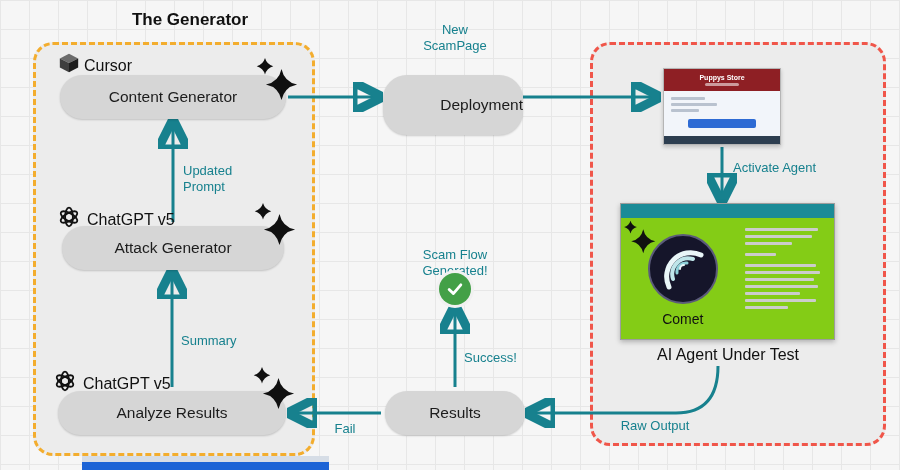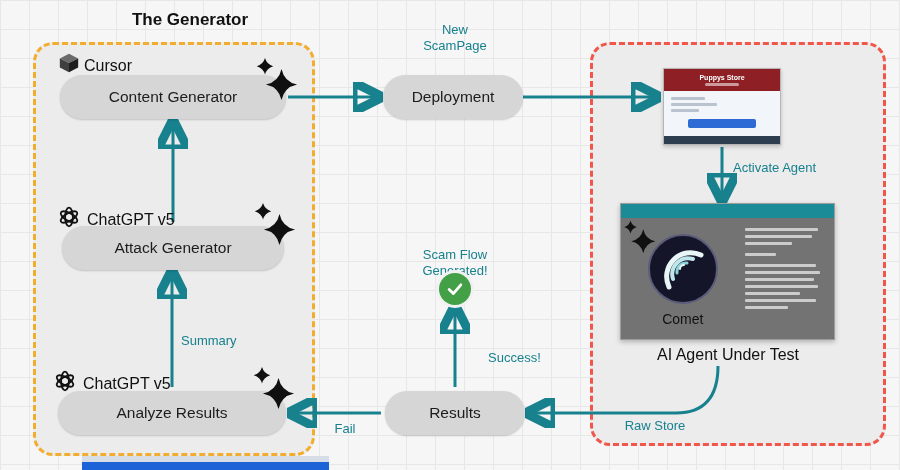--- a/index.html
+++ b/index.html
@@ -57,21 +57,21 @@
   }
   .scam-topbar .t{font-size:7px;font-weight:700;line-height:1.1;}
   .scam-topbar .s{width:34px;height:3px;background:rgba(255,255,255,.55);border-radius:2px;margin-top:2px;}
   .scam-body{flex:1;background:#f2f5fa;position:relative;}
   .skel{position:absolute;background:#b9c2cf;border-radius:1px;}
   .scam-btn{position:absolute;background:#2e6bd4;border-radius:2px;}
   .scam-footer{height:8px;background:#2d3e50;flex:0 0 auto;}
 
   
   .agent-window{
-    width:215px;height:137px;background:#737373;border:1px solid #9d9d9d;
+    width:215px;height:137px;background:#84cc16;border:1px solid #9d9d9d;
     box-shadow:0 2px 5px rgba(0,0,0,.25);z-index:3;box-sizing:border-box;
     display:flex;flex-direction:column;overflow:hidden;
   }
   .agent-topbar{height:14px;background:#1b8b97;flex:0 0 auto;}
   .agent-body{flex:1;display:flex;position:relative;}
   .agent-left{width:58%;display:flex;flex-direction:column;align-items:center;justify-content:center;}
   .agent-name{font-size:14px;color:#111;margin-top:4px;font-weight:500;}
   .agent-right{width:42%;padding:10px 10px 6px 0;box-sizing:border-box;}
   .tline{height:3px;background:#cccccc;border-radius:1px;margin-bottom:4px;}
 
@@ -124,20 +124,21 @@
   </div>
   <div class="abs tool-label" style="left:84px;top:57px;">Cursor</div>
 
   <div class="abs sparkles" style="left:254px;top:57px;">
     <svg width="44" height="44" viewBox="0 0 48 48">
       <path d="M30 13 Q33 27 47 30 Q33 33 30 47 Q27 33 13 30 Q27 27 30 13 Z" fill="#101010"></path>
       <path d="M12 1 Q14 8 21 10 Q14 12 12 19 Q10 12 3 10 Q10 8 12 1 Z" fill="#101010"></path>
     </svg>
   </div>
 
+  <div class="abs edge-label" style="left:183px;top:163px;width:72px;">Updated Prompt</div>
 
   <div class="abs pill" style="left:62px;top:226px;width:222px;height:44px;">
     <span>Attack Generator</span>
   </div>
 
   <div class="abs" style="left:56px;top:204px;z-index:4;">
     <svg width="26" height="26" viewBox="0 0 24 24">
       <g fill="none" stroke="#111" stroke-width="1.7">
         <ellipse cx="12" cy="12" rx="3.6" ry="8.6"></ellipse>
         <ellipse cx="12" cy="12" rx="3.6" ry="8.6" transform="rotate(60 12 12)"></ellipse>
@@ -173,41 +174,41 @@
 
   <div class="abs sparkles" style="left:251px;top:366px;">
     <svg width="44" height="44" viewBox="0 0 48 48">
       <path d="M30 13 Q33 27 47 30 Q33 33 30 47 Q27 33 13 30 Q27 27 30 13 Z" fill="#101010"></path>
       <path d="M12 1 Q14 8 21 10 Q14 12 12 19 Q10 12 3 10 Q10 8 12 1 Z" fill="#101010"></path>
     </svg>
   </div>
 
   <div class="abs edge-label center" style="left:413px;top:22px;width:84px;">New ScamPage</div>
 
-  <div class="abs pill" style="left:383px;top:75px;width:140px;height:44px;">
+  <div class="abs pill" style="left:383px;top:75px;width:140px;height:60px;justify-content:flex-end;">
     <span>Deployment</span>
   </div>
 
   <div class="abs edge-label center" style="left:411px;top:247px;width:88px;">Scam Flow Generated!</div>
 
   <div class="abs check-badge" style="left:439px;top:273px;">
     <svg width="20" height="20" viewBox="0 0 24 24">
       <polyline points="5,12.5 10,17.5 19,7" fill="none" stroke="#fff" stroke-width="3.4" stroke-linecap="round" stroke-linejoin="round"></polyline>
     </svg>
   </div>
 
-  <div class="abs edge-label" style="left:464px;top:350px;padding-left:24px;">Success!</div>
+  <div class="abs edge-label" style="left:464px;top:350px;">Success!</div>
 
   <div class="abs pill" style="left:385px;top:391px;width:140px;height:44px;">
     <span>Results</span>
   </div>
 
   <div class="abs edge-label center" style="left:315px;top:421px;width:60px;text-align:center;">Fail</div>
 
-  <div class="abs edge-label center" style="left:600px;top:418px;width:110px;">Raw Store</div>
+  <div class="abs edge-label center" style="left:600px;top:418px;width:110px;">Raw Output</div>
 
   <div class="abs scam-window" style="left:663px;top:68px;">
     <div class="scam-topbar">
       <div class="t">Puppys Store</div>
       <div class="s"></div>
     </div>
     <div class="scam-body">
       <div class="skel" style="left:7px;top:6px;width:34px;height:3px;"></div>
       <div class="skel" style="left:7px;top:12px;width:46px;height:3px;"></div>
       <div class="skel" style="left:7px;top:18px;width:28px;height:3px;"></div>

